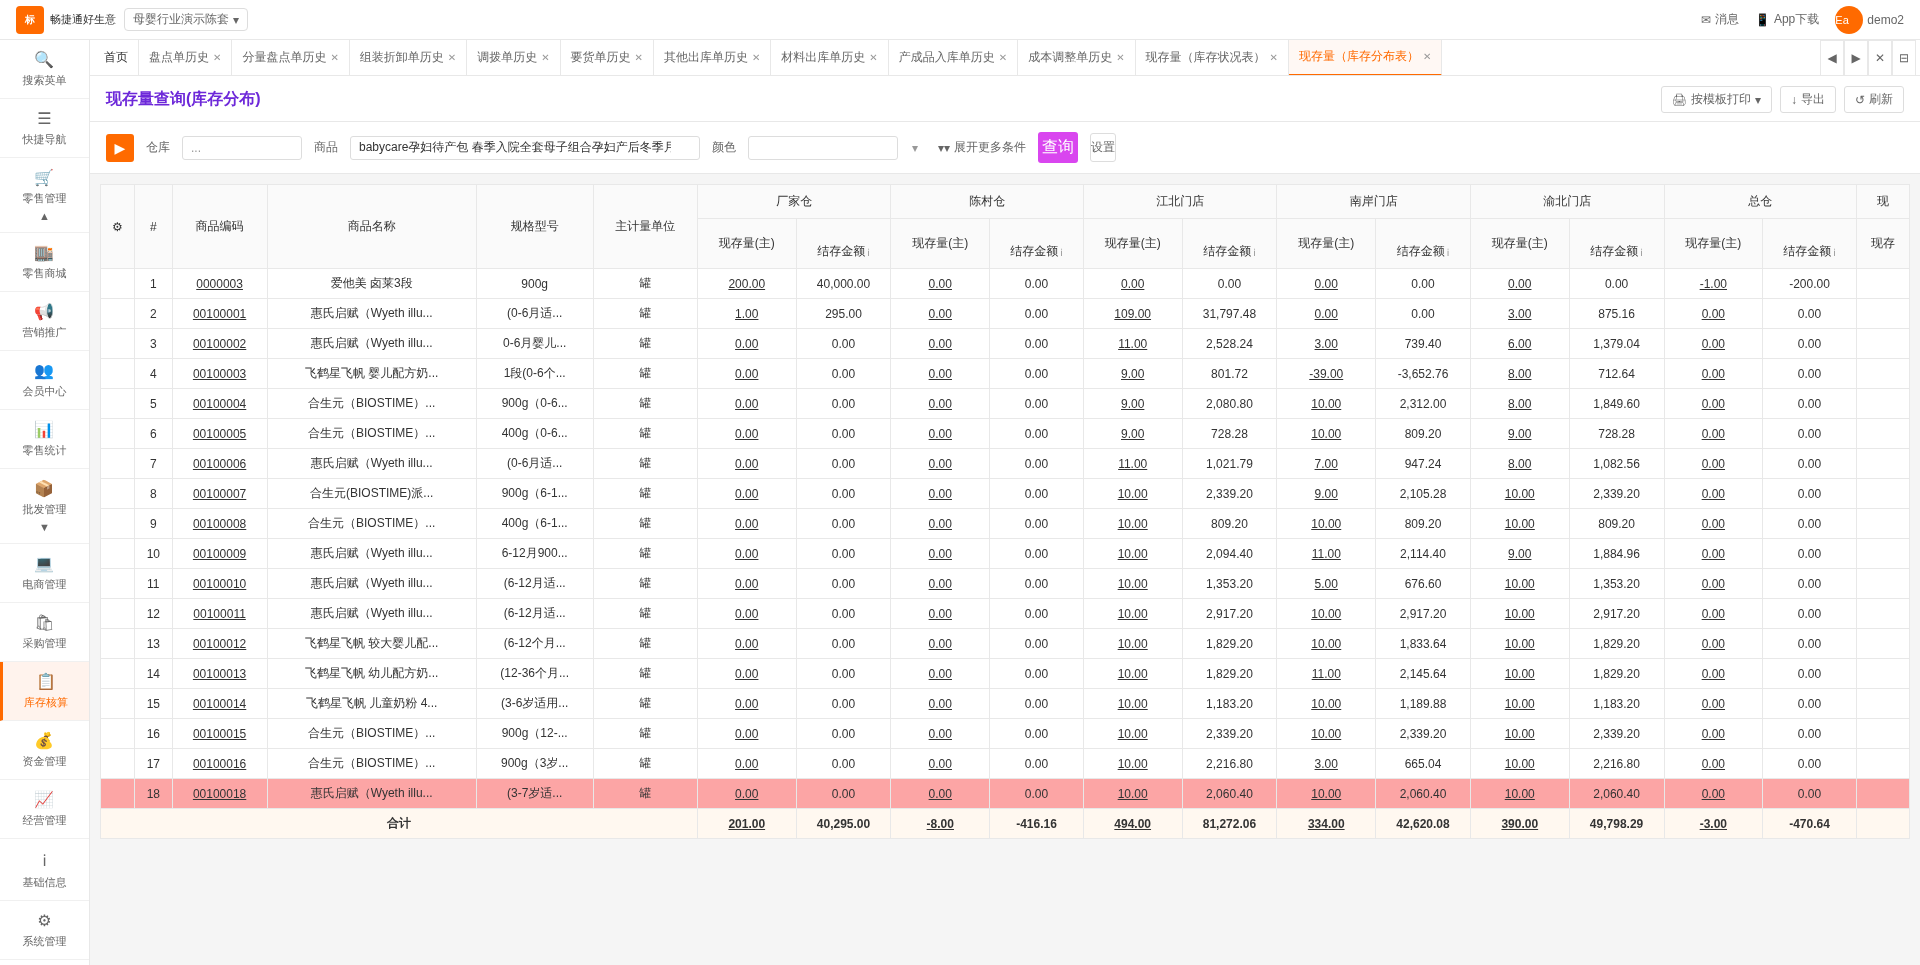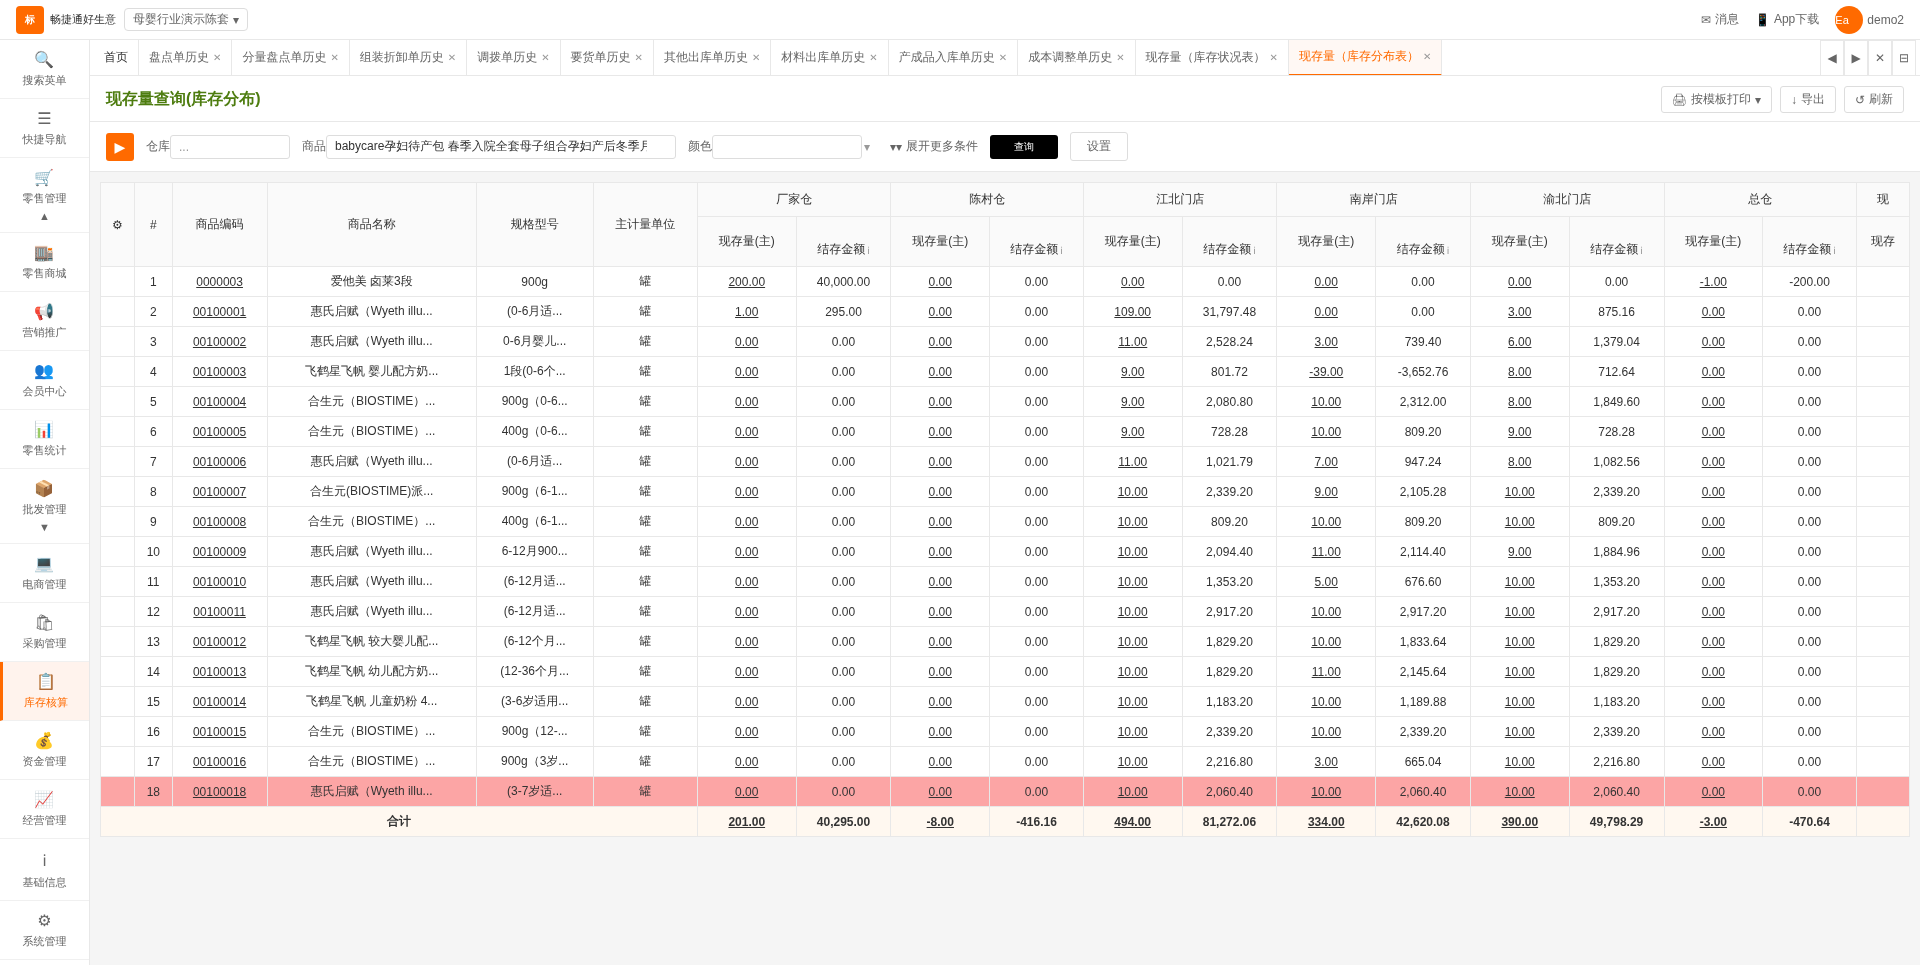--- a/index.html
+++ b/index.html
@@ -103,21 +103,21 @@
 
     
     .page-header {
       background: #fff;
       padding: 10px 16px 8px;
       display: flex;
       align-items: center;
       justify-content: space-between;
       border-bottom: 1px solid #e8e8e8;
     }
-    .page-title { font-size: 16px; font-weight: bold; color: #4d7c0f; }
+    .page-title { font-size: 16px; font-weight: bold; color: #6d28d9; }
     .page-actions { display: flex; align-items: center; gap: 8px; }
     .btn-action {
       display: flex; align-items: center; gap: 4px;
       padding: 4px 10px; border: 1px solid #ddd; border-radius: 3px;
       cursor: pointer; background: #fff; color: #666; font-size: 12px;
     }
 
     
     .search-bar {
       background: #fff;
@@ -131,21 +131,21 @@
     .search-expand-btn {
       width: 28px; height: 28px;
       background: #ff6a00;
       color: #fff;
       border: none;
       border-radius: 3px;
       cursor: pointer;
       font-size: 14px;
       display: flex; align-items: center; justify-content: center;
     }
-    .search-field { display: flex; align-items: center; gap: 0; justify-content: flex-end; }
+    .search-field { display: flex; align-items: center; gap: 12px; justify-content: flex-end; }
     .search-label { color: #666; font-size: 12px; white-space: nowrap; }
     .search-input-dots {
       border: 1px solid #ddd; border-radius: 3px;
       padding: 4px 8px;
       font-size: 12px; color: #999;
       width: 120px;
       cursor: pointer;
     }
     .search-input-long {
       border: 1px solid #ddd; border-radius: 3px;
@@ -159,28 +159,28 @@
       padding: 4px 8px;
       font-size: 12px; color: #333;
       width: 150px;
       outline: none;
     }
     .more-conditions {
       display: flex; align-items: center; gap: 4px;
       color: #666; font-size: 12px; cursor: pointer; margin-left: 8px;
     }
     .btn-query {
-      background: #000000; color: #fff;
+      background: #d946ef; color: #fff;
       border: none; border-radius: 3px;
-      padding: 5px 24px; cursor: pointer; font-size: 10px;
+      padding: 5px 4px; cursor: pointer; font-size: 16px;
     }
     .btn-setting {
       background: #fff; color: #666;
       border: 1px solid #ddd; border-radius: 3px;
-      padding: 5px 16px; cursor: pointer; font-size: 12px;
+      padding: 5px 0; cursor: pointer; font-size: 12px;
     }
 
     
     .table-area { flex: 1; overflow: auto; padding: 10px 10px 0; }
     .data-table {
       width: 100%;
       border-collapse: collapse;
       background: #fff;
       font-size: 12px;
     }

